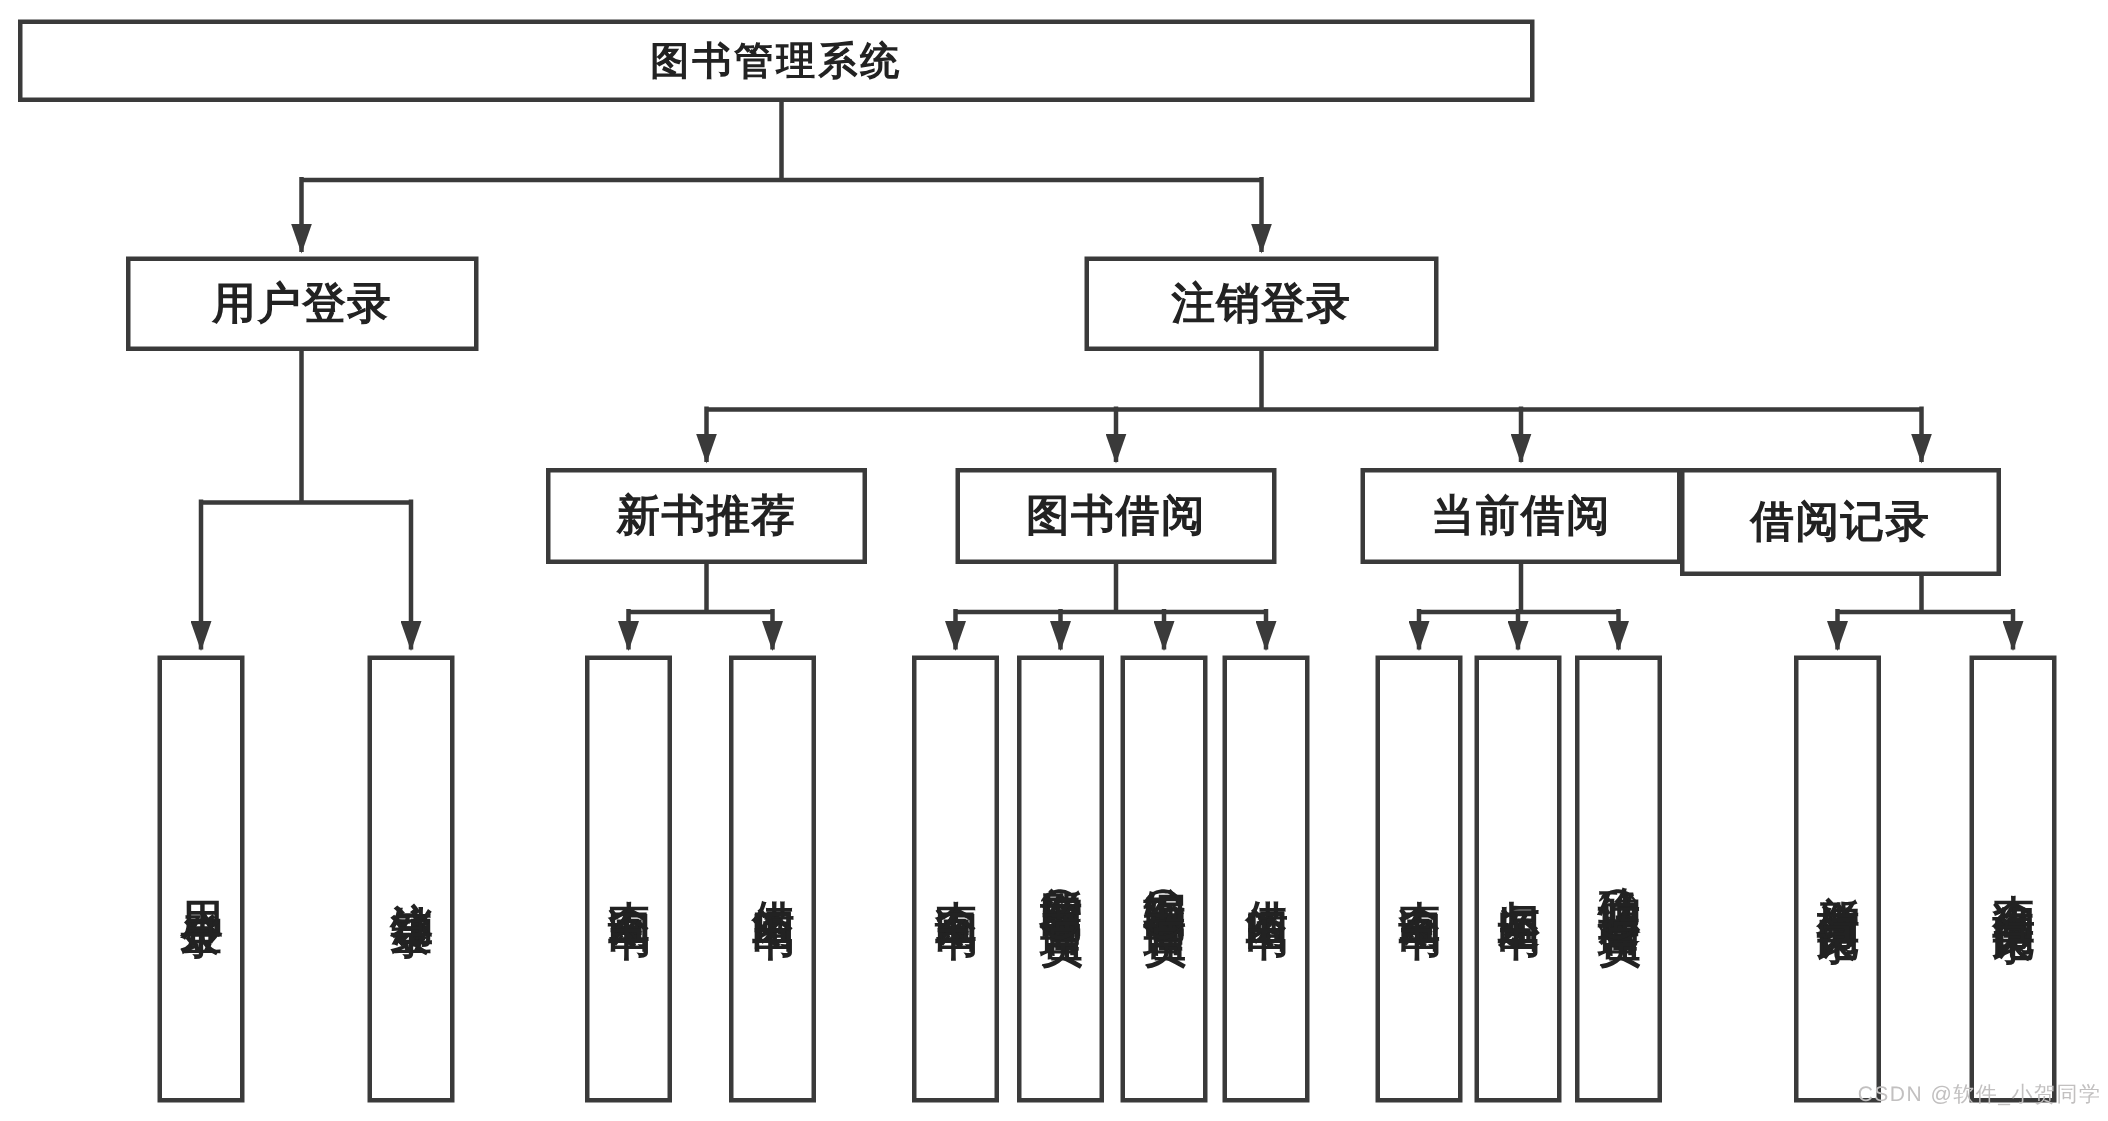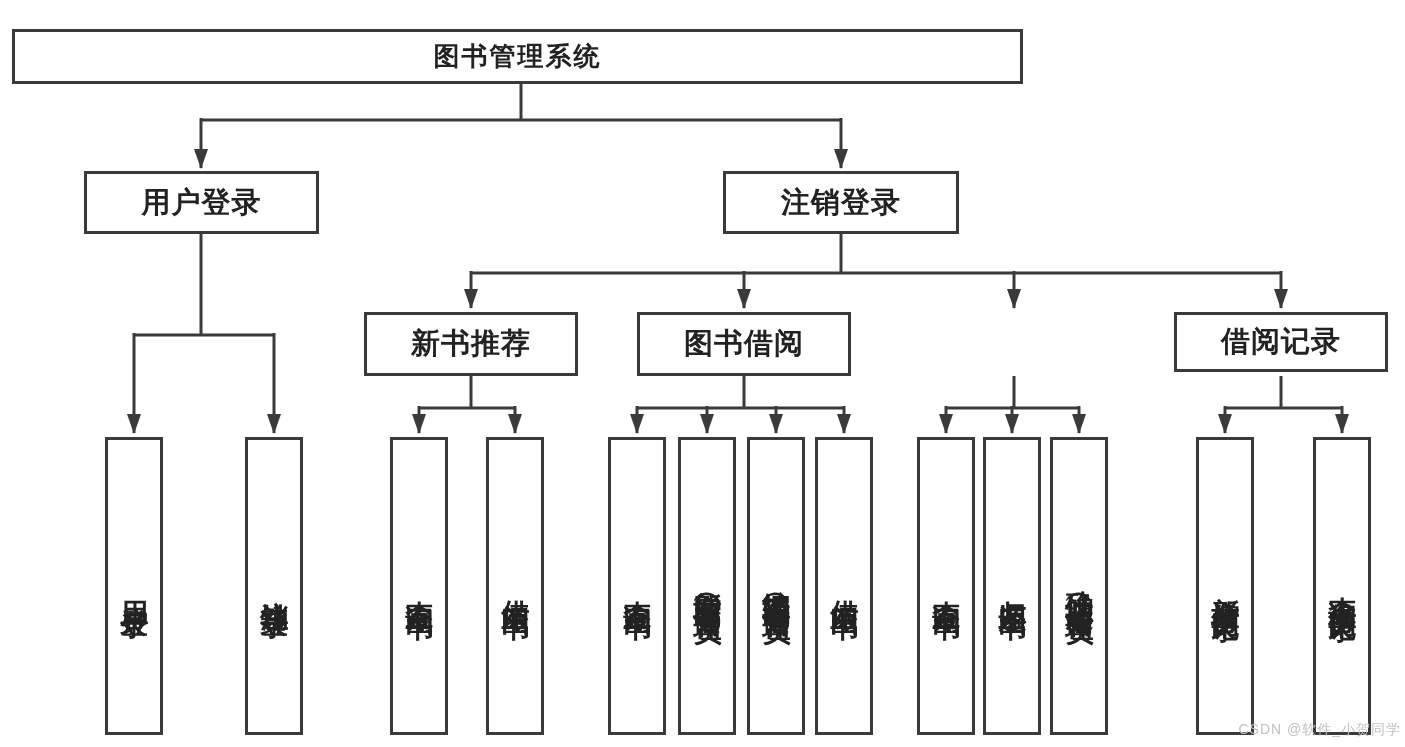--- a/index.html
+++ b/index.html
@@ -11,21 +11,21 @@
   }
   svg.wires{position:absolute;left:0;top:0;width:1405px;height:747px;}
   .wires path{fill:none;stroke:var(--line,#3a3a3a);stroke-width:3;}
   .box{
     position:absolute;box-sizing:border-box;
     border:3px solid var(--line,#3a3a3a);
     background:#fff;color:var(--ink,#222222);
     display:flex;align-items:center;justify-content:center;
     font-weight:600;white-space:nowrap;z-index:2;
   }
-  .lv1{font-size:26px;letter-spacing:2px;margin-top:16px;}
+  .lv1{font-size:26px;letter-spacing:2px;}
   .lvh{font-size:29px;letter-spacing:1px;}
   .vbox{
     writing-mode:vertical-rl;text-orientation:mixed;
     font-size:28px;letter-spacing:4px;line-height:1;
   }
   .wm{
     position:absolute;right:4px;bottom:8px;z-index:5;
     font-size:14px;letter-spacing:1px;
     color:var(--watermark,#c2c0c0);
   }
@@ -90,21 +90,22 @@
     </g>
   </svg>
 
   <div class="box lv1" style="left:12px;top:13px;width:1011px;height:55px">图书管理系统</div>
 
   <div class="box lvh" style="left:84px;top:171px;width:235px;height:63px">用户登录</div>
   <div class="box lvh" style="left:723px;top:171px;width:236px;height:63px">注销登录</div>
 
   <div class="box lvh" style="left:637px;top:312px;width:214px;height:64px">图书借阅</div>
   <div class="box lvh" style="left:364px;top:312px;width:214px;height:64px">新书推荐</div>
-  <div class="box lvh" style="left:1174px;top:312px;width:214px;height:60px">借阅记录</div>
+  <div class="box lvh" style="left:907px;top:312px;width:214px;height:64px">当前借阅</div>
+  <div class="box lvh" style="left:1120px;top:312px;width:214px;height:72px">借阅记录</div>
 
   <div class="box vbox" style="left:105px;top:437px;width:58px;height:298px">用户登录</div>
   <div class="box vbox" style="left:245px;top:437px;width:58px;height:298px">注销登录</div>
 
   <div class="box vbox" style="left:390px;top:437px;width:58px;height:298px">查询图书</div>
   <div class="box vbox" style="left:486px;top:437px;width:58px;height:298px">借阅图书</div>
 
   <div class="box vbox" style="left:608px;top:437px;width:58px;height:298px">查询图书</div>
   <div class="box vbox" style="left:678px;top:437px;width:58px;height:298px">新增图书（管理员）</div>
   <div class="box vbox" style="left:747px;top:437px;width:58px;height:298px">编辑图书（管理员）</div>

